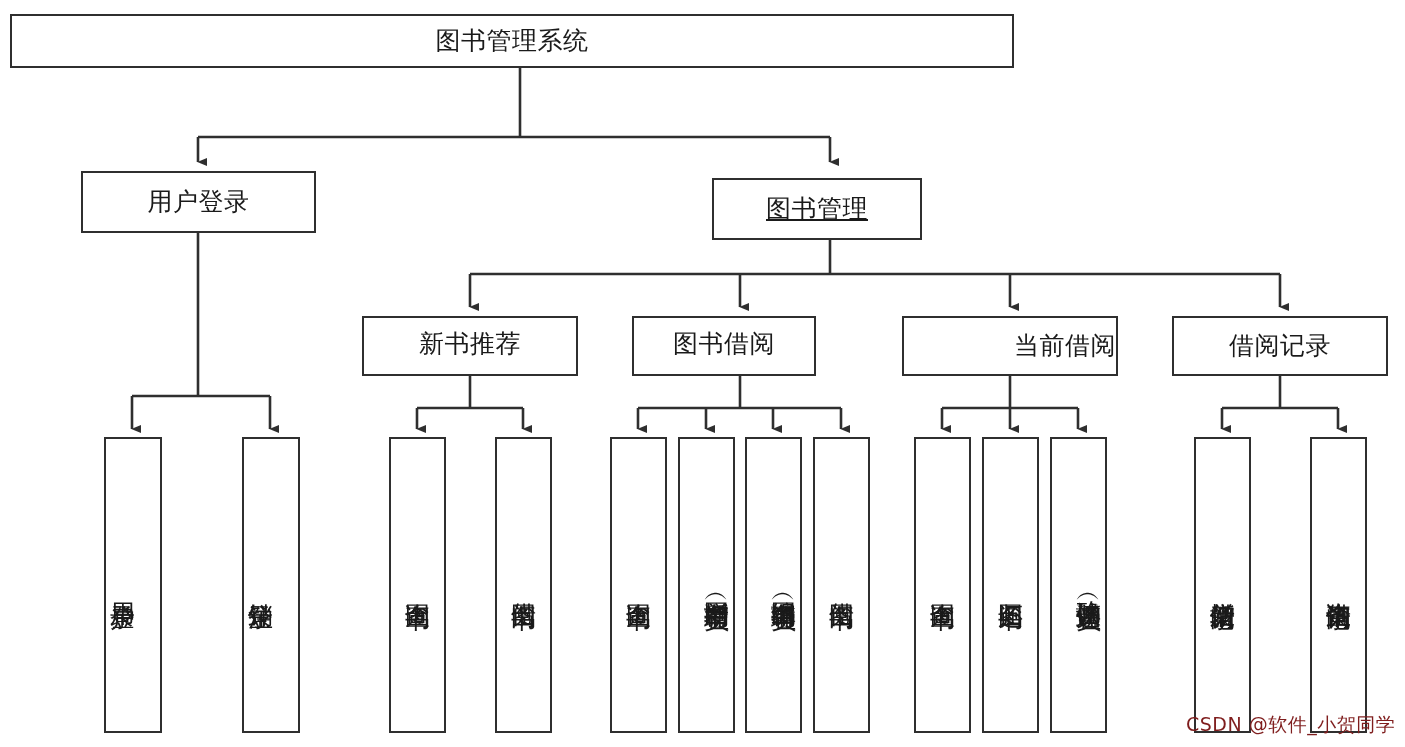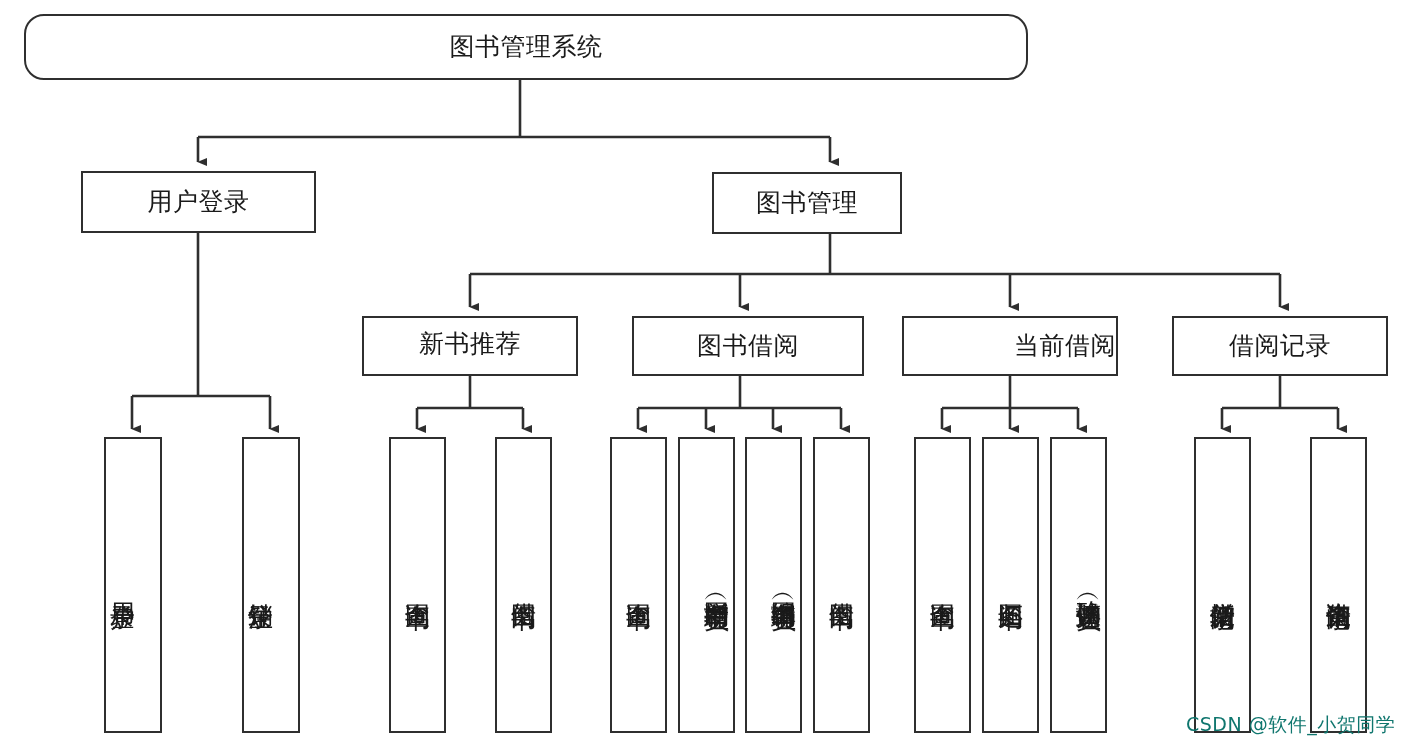--- a/index.html
+++ b/index.html
@@ -58,21 +58,21 @@
     align-items: flex-start;
   }
   .node-v.align-bottom {
     align-items: flex-end;
   }
   #watermark {
     position: absolute;
     left: 1186px;
     top: 712px;
     font-size: 19px;
-    color: #0f766e;
+    color: #7f1d1d;
     white-space: nowrap;
     letter-spacing: 0.5px;
     font-family: "DejaVu Sans", "Liberation Sans", sans-serif;
   }
 </style>
 </head>
 <body>
 
 <div id="diagram-root">
 
@@ -119,35 +119,35 @@
       <path d="M 1010 408 L 1010 429" marker-end="url(#arrowhead)"></path>
       <path d="M 1078 408 L 1078 429" marker-end="url(#arrowhead)"></path>
 
       <path d="M 1280 376 L 1280 408"></path>
       <path d="M 1222 408 L 1338 408"></path>
       <path d="M 1222 408 L 1222 429" marker-end="url(#arrowhead)"></path>
       <path d="M 1338 408 L 1338 429" marker-end="url(#arrowhead)"></path>
     </g>
   </svg>
 
-  <div class="node node-h" style="left:24px; top:14px; width:1004px; height:66px;border-radius:20px;">
+  <div class="node node-h" style="left:10px; top:14px; width:1004px; height:54px;">
     <span>图书管理系统</span>
   </div>
 
   <div class="node node-h" style="left:81px; top:171px; width:235px; height:62px;">
     <span>用户登录</span>
   </div>
-  <div class="node node-h" style="left:712px; top:172px; width:190px; height:62px;">
+  <div class="node node-h" style="left:712px; top:178px; width:210px; height:62px;text-decoration:underline;">
     <span>图书管理</span>
   </div>
 
   <div class="node node-h" style="left:362px; top:316px; width:216px; height:60px;font-family:Liberation Mono, monospace;">
     <span>新书推荐</span>
   </div>
-  <div class="node node-h" style="left:632px; top:316px; width:232px; height:60px;">
+  <div class="node node-h" style="left:632px; top:316px; width:184px; height:60px;font-family:Liberation Mono, monospace;">
     <span>图书借阅</span>
   </div>
   <div class="node node-h" style="left:902px; top:316px; width:216px; height:60px;justify-content:flex-end;">
     <span>当前借阅</span>
   </div>
   <div class="node node-h" style="left:1172px; top:316px; width:216px; height:60px;text-align:center;">
     <span>借阅记录</span>
   </div>
 
   <div class="node node-v align-bottom" style="left:104px; top:437px; width:58px; height:296px;">

